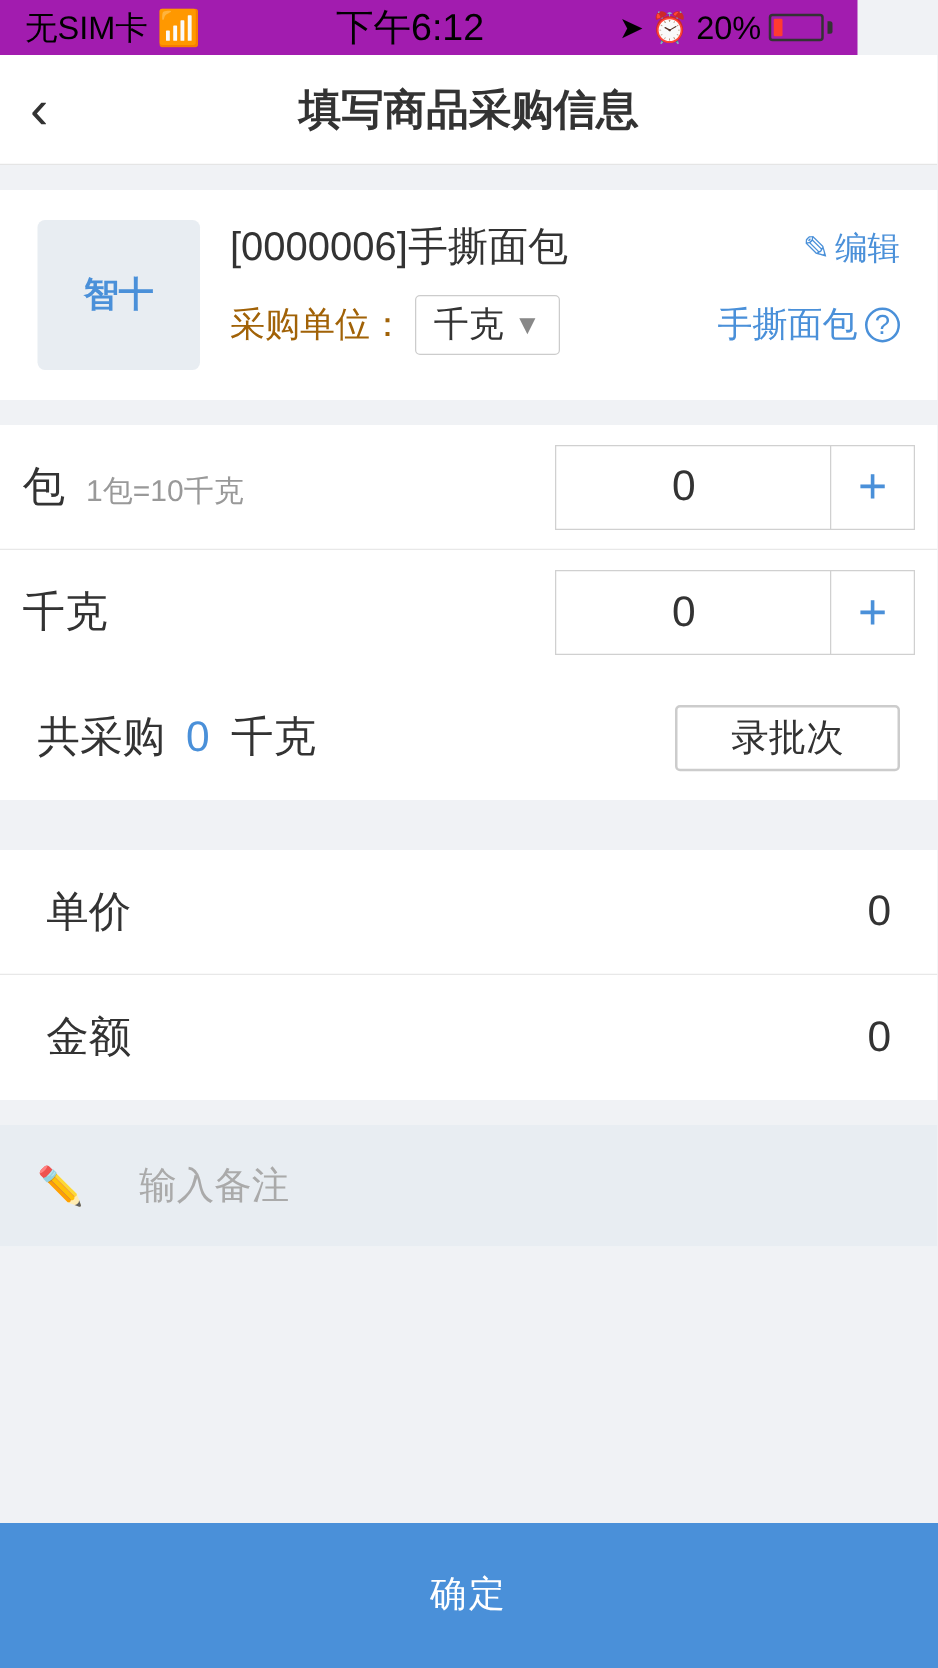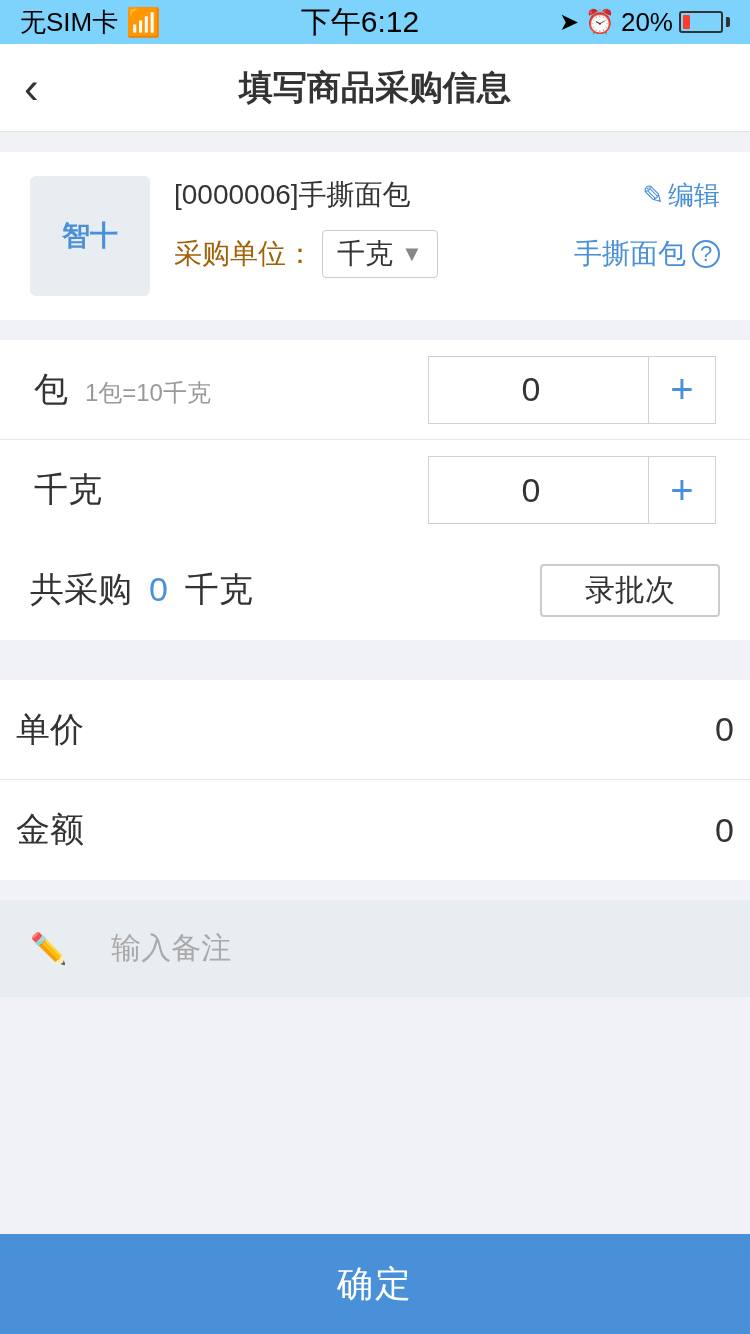--- a/index.html
+++ b/index.html
@@ -7,23 +7,23 @@
     body {
       width: 750px;
       min-height: 1334px;
       font-family: -apple-system, "PingFang SC", "Helvetica Neue", Arial, sans-serif;
       background: #f0f2f5;
       font-size: 32px;
     }
 
     
     .status-bar {
-      width: 750px;
+      width: 686px;
       height: 44px;
-      background: #7dd3fc;
+      background: #a21caf;
       display: flex;
       align-items: center;
       justify-content: space-between;
       padding: 0 20px;
       font-size: 26px;
       color: #000;
     }
     .status-left {
       display: flex;
       align-items: center;
@@ -97,21 +97,21 @@
     
     .product-card {
       background: #fff;
       margin-top: 20px;
       padding: 24px 30px;
       display: flex;
       align-items: flex-start;
       gap: 24px;
     }
     .product-image {
-      width: 120px;
+      width: 130px;
       height: 120px;
       background: #e8edf2;
       border-radius: 6px;
       display: flex;
       align-items: center;
       justify-content: center;
       flex-shrink: 0;
       color: #4a90d9;
       font-size: 28px;
       font-weight: bold;
@@ -119,21 +119,21 @@
     .product-info {
       flex: 1;
     }
     .product-name-row {
       display: flex;
       justify-content: space-between;
       align-items: center;
       margin-bottom: 16px;
     }
     .product-name {
-      font-size: 28px;
+      font-size: 32px;
       color: #333;
       font-weight: 500;
     }
     .edit-btn {
       color: #4a90d9;
       font-size: 26px;
       display: flex;
       align-items: center;
       gap: 4px;
       cursor: pointer;
@@ -189,21 +189,21 @@
     }
 
     
     .input-section {
       background: #fff;
     }
     .input-row {
       display: flex;
       align-items: center;
       justify-content: space-between;
-      padding: 0 34px;
+      padding: 0 18px;
       height: 100px;
       border-bottom: 1px solid #e8e8e8;
     }
     .input-row:last-child {
       border-bottom: none;
     }
     .input-label {
       font-size: 34px;
       color: #333;
     }
@@ -274,21 +274,21 @@
 
     
     .info-section {
       background: #fff;
       margin-top: 20px;
     }
     .info-row {
       display: flex;
       align-items: center;
       justify-content: space-between;
-      padding: 0 16px;
+      padding: 0 37px;
       height: 100px;
       border-bottom: 1px solid #e8e8e8;
     }
     .info-row:last-child {
       border-bottom: none;
     }
     .info-label {
       font-size: 34px;
       color: #333;
     }
@@ -321,24 +321,24 @@
       height: 300px;
       background: #f0f2f5;
     }
 
     
     .confirm-btn {
       position: fixed;
       bottom: 0;
       left: 0;
       width: 750px;
-      height: 100px;
+      height: 116px;
       background: #4a90d9;
       color: #fff;
-      font-size: 36px;
+      font-size: 29px;
       font-weight: 500;
       border: none;
       display: flex;
       align-items: center;
       justify-content: center;
       cursor: pointer;
       letter-spacing: 2px;
       margin-top: 32px;
     }
   </style>

